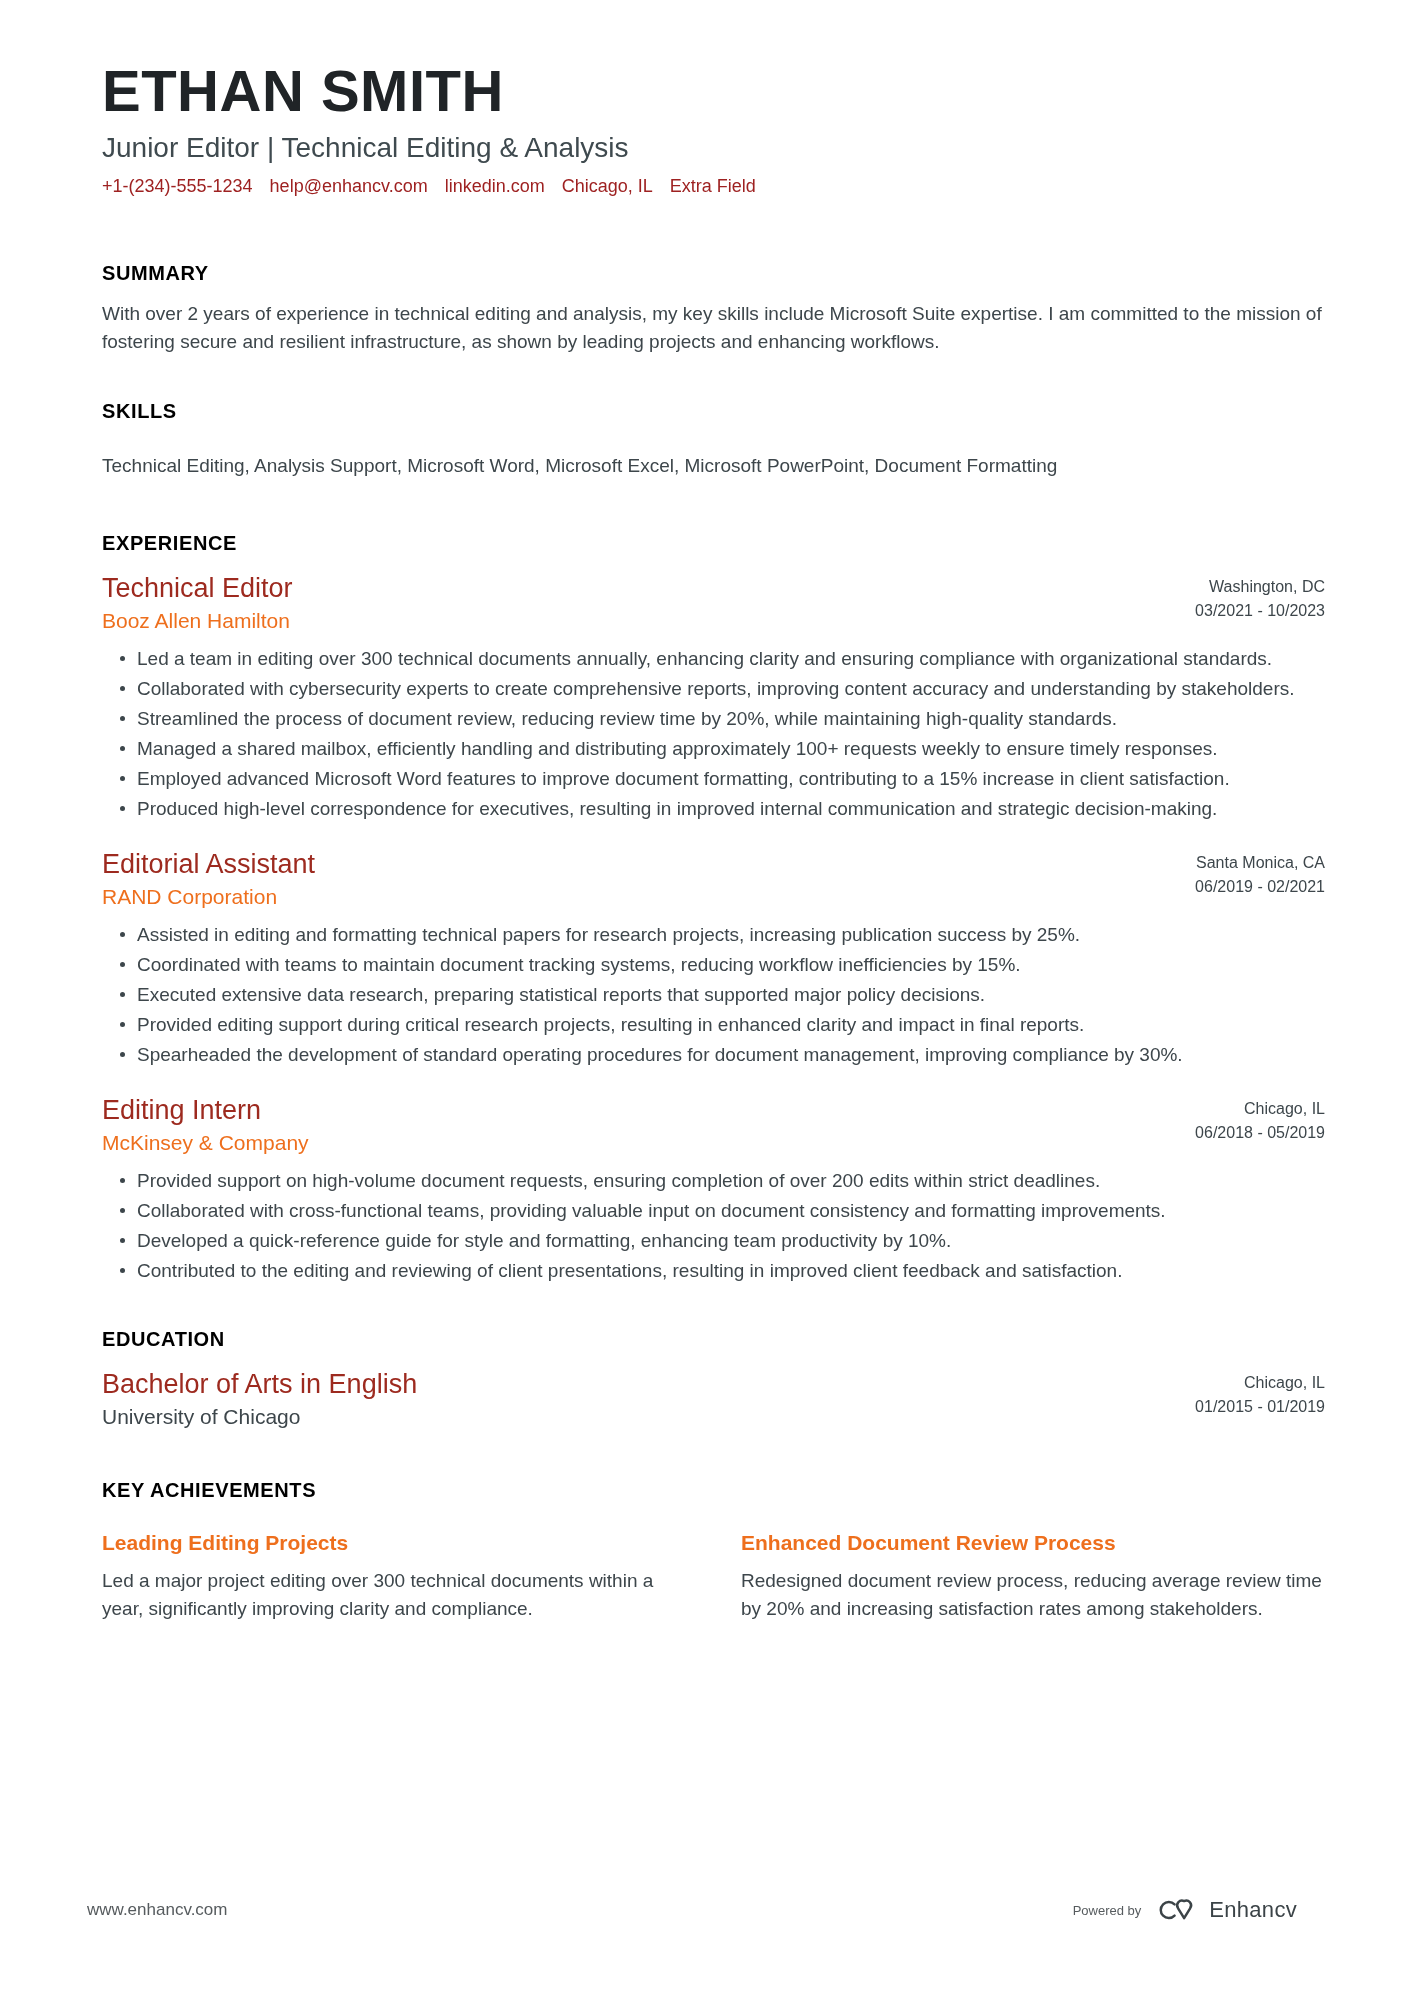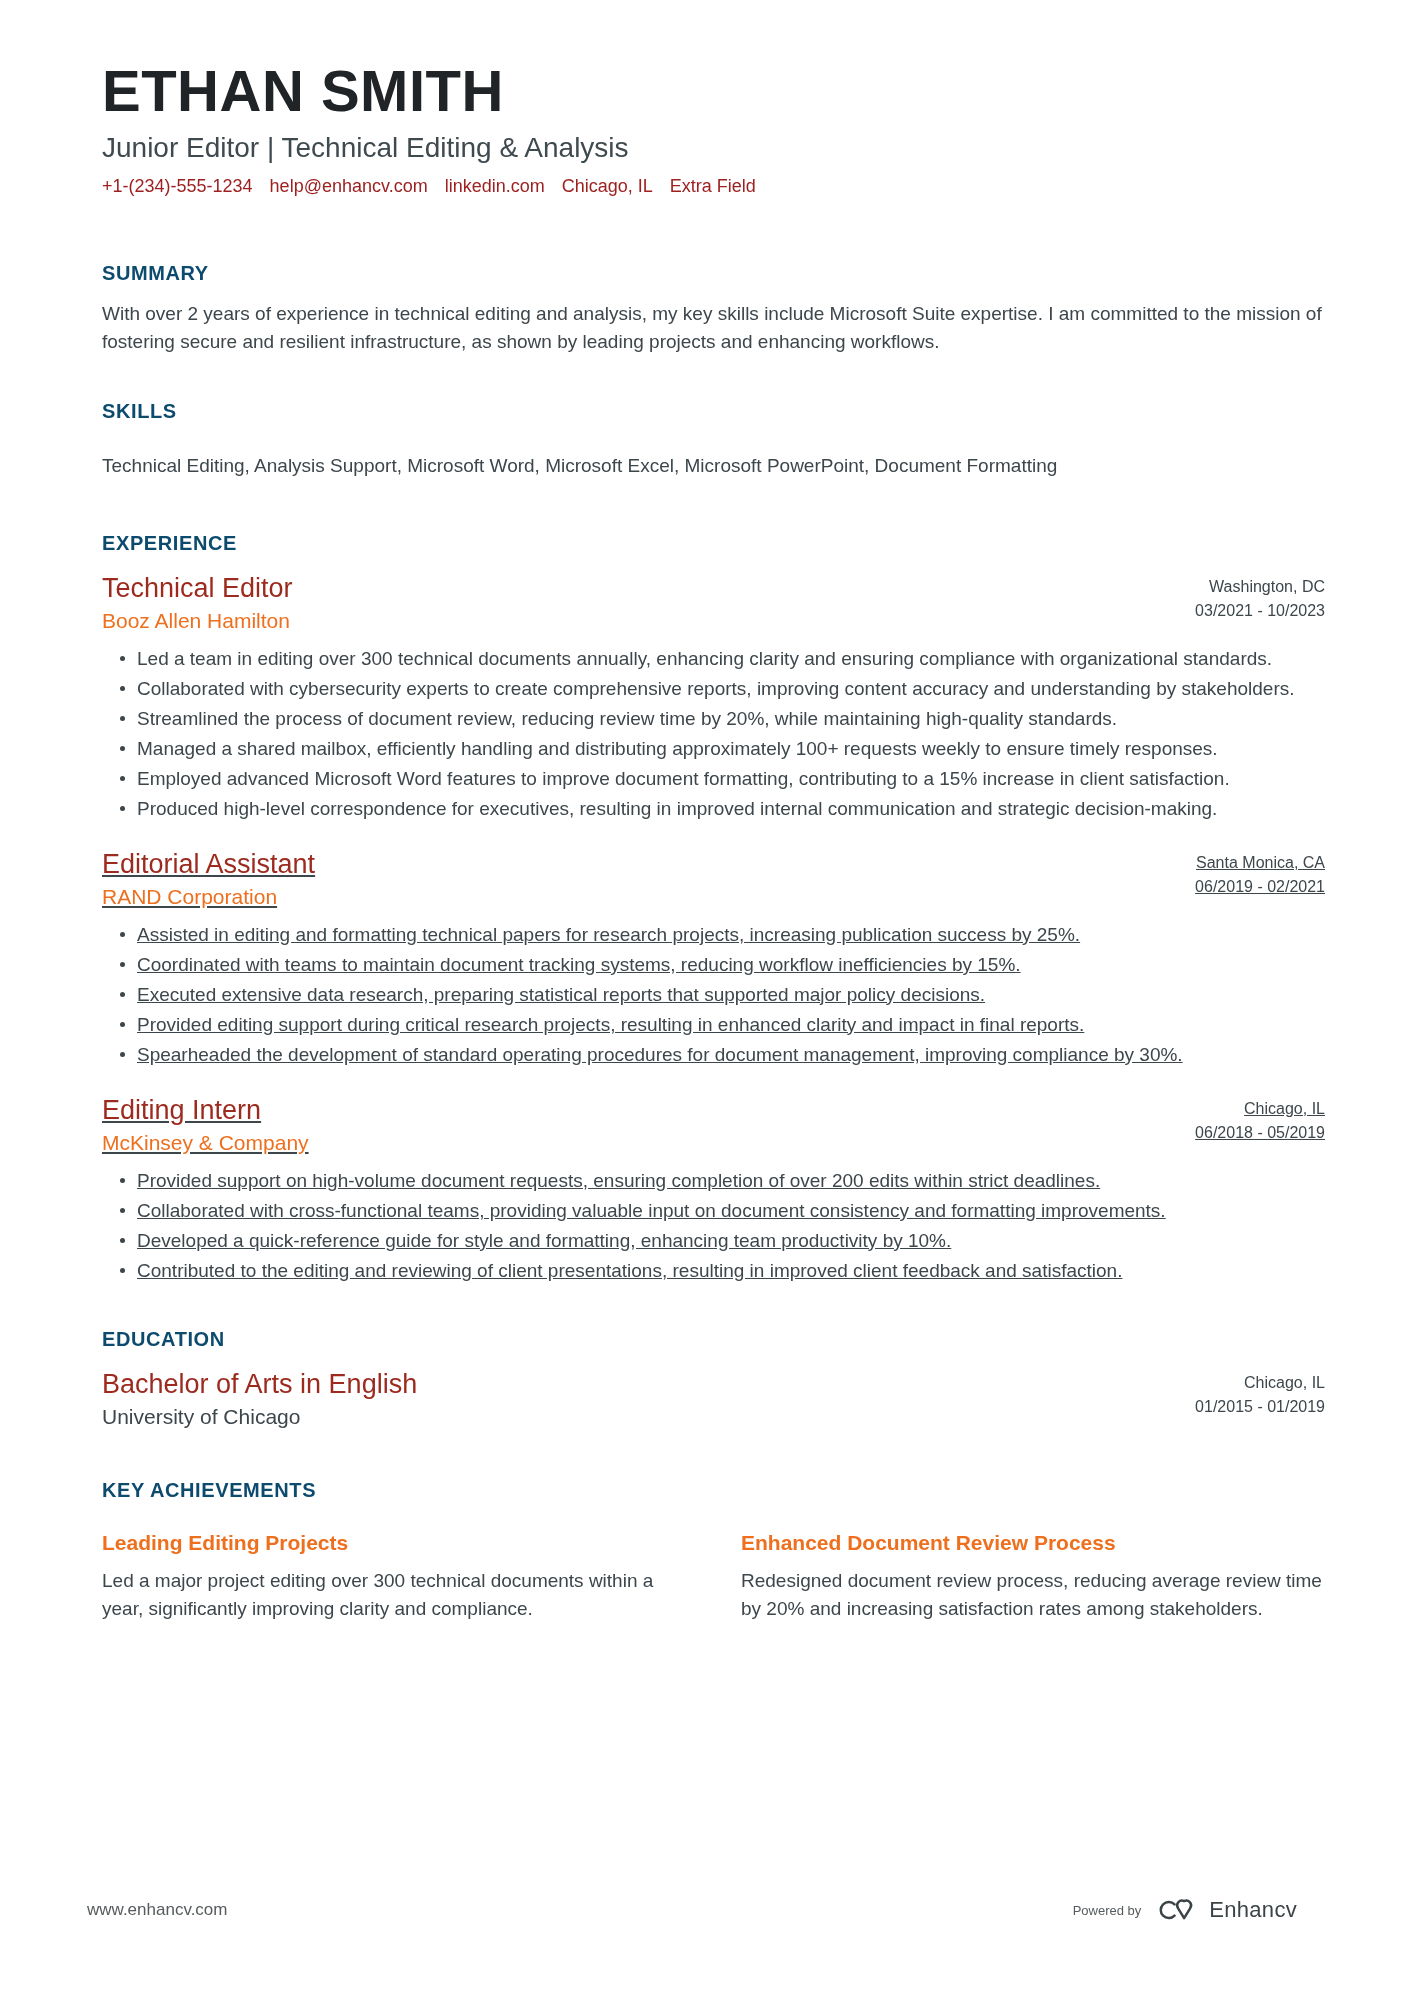--- a/index.html
+++ b/index.html
@@ -6,32 +6,32 @@
   body{font-family:"Liberation Sans","DejaVu Sans",sans-serif;color:#3d464b;}
   .page{position:relative;width:1410px;height:1995px;background:#ffffff;overflow:hidden;padding-left:15px;}
   .content{padding:58px 100px 0 87px;}
 
   
   .name{font-size:58px;line-height:1.15;font-weight:700;color:#202427;margin:0;letter-spacing:0.5px;}
   .headline{font-size:28px;line-height:36px;color:#3f4a4f;margin-top:5px;}
   .contacts{display:flex;gap:17px;margin-top:8px;font-size:18px;line-height:24px;color:#9e2121;flex-wrap:wrap;}
 
   
-  .sec-heading{font-size:20px;line-height:26px;font-weight:700;color:#0c4a6e;letter-spacing:0.6px;margin:0;}
+  .sec-heading{font-size:20px;line-height:26px;font-weight:700;color:#000000;letter-spacing:0.6px;margin:0;}
   .sec-summary{margin-top:62px;}
   .sec-summary p{margin:14px 0 0 0;font-size:19px;line-height:28px;}
   .sec-skills{margin-top:42px;}
   .sec-skills p{margin:28px 0 0 0;font-size:19px;line-height:28px;}
   .sec-experience{margin-top:50px;}
   .sec-education{margin-top:42px;}
   .sec-achievements{margin-top:46px;}
 
   
   .entry{margin-top:16px;}
-  .entry + .entry{margin-top:26px;text-decoration:underline;}
+  .entry + .entry{margin-top:26px;}
   .entry-head{display:flex;justify-content:space-between;align-items:flex-start;gap:40px;}
   .entry-title{font-size:27px;line-height:33px;font-weight:400;color:#9d2a1f;margin:0;}
   .entry-company{font-size:21px;line-height:28px;color:#ee6f1d;margin-top:2px;}
   .entry-school{font-size:21px;line-height:28px;color:#3d464b;margin-top:2px;}
   .entry-meta{text-align:right;font-size:16px;line-height:24px;color:#3d464b;white-space:nowrap;padding-top:3px;}
   .bullets{margin:10px 0 0 0;padding:0 0 0 35px;list-style:none;}
   .bullets li{position:relative;font-size:19px;line-height:27px;margin:0 0 3px 0;}
   .bullets li::before{content:"";position:absolute;left:-17px;top:11px;width:5px;height:5px;border-radius:50%;background:#3d464b;}
 
   

